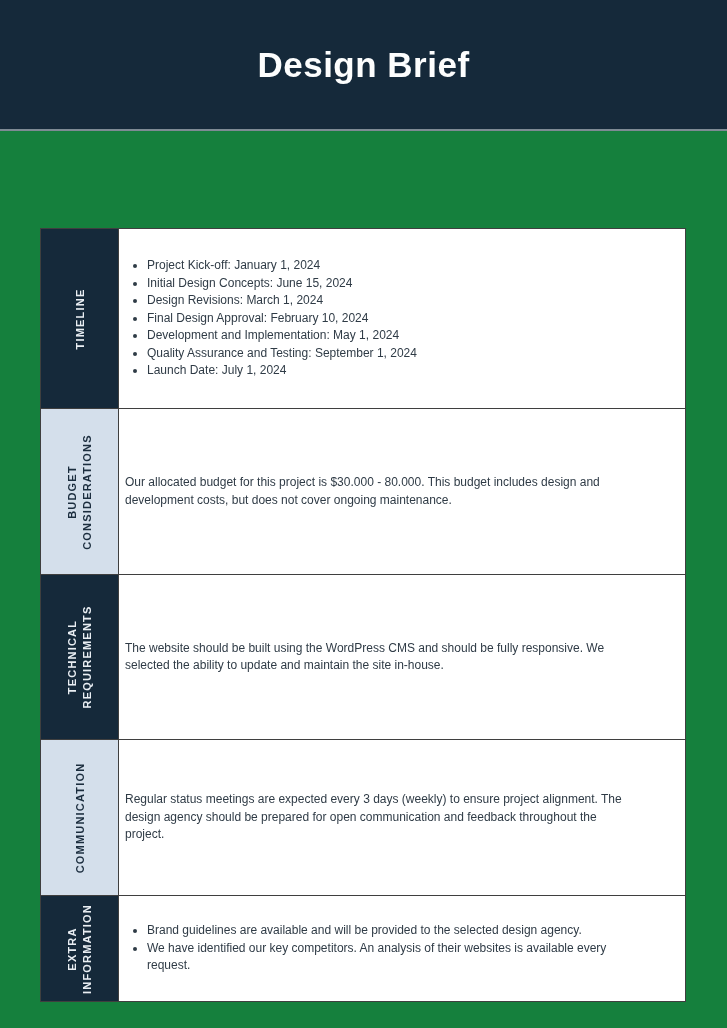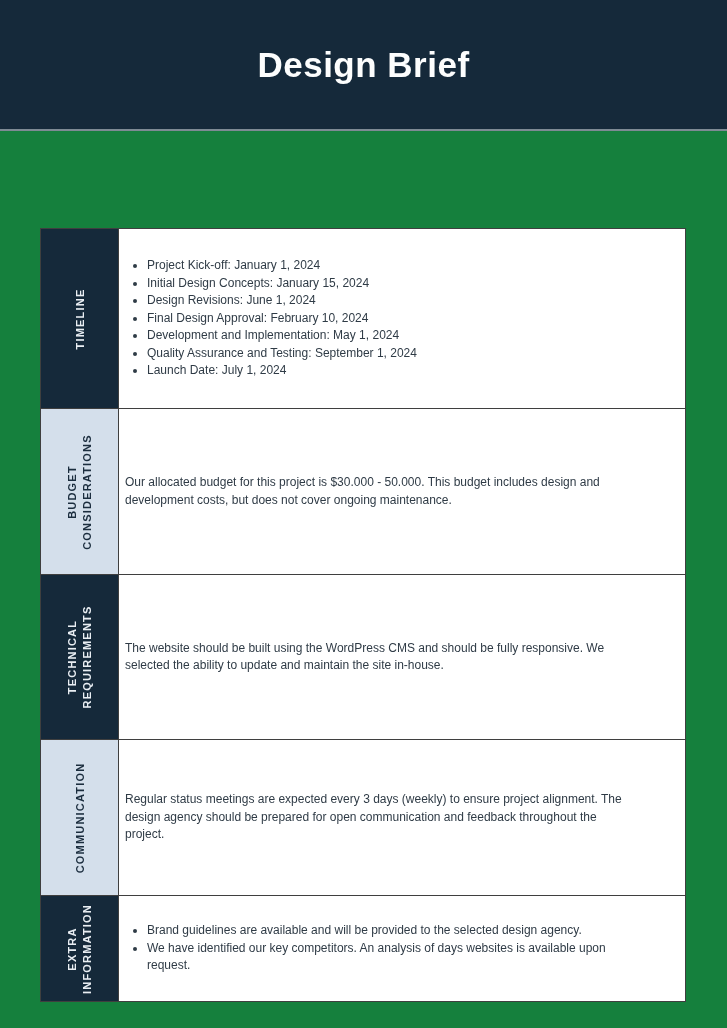--- a/index.html
+++ b/index.html
@@ -102,39 +102,39 @@
     <tbody>
         <tr class="row-timeline">
       <td class="label-cell dark">
         <div class="rot-label">
           <span>TIMELINE</span>
         </div>
       </td>
       <td class="content-cell">
         <ul>
           <li>Project Kick-off: January 1, 2024</li>
-          <li>Initial Design Concepts: January 15, 2024</li>
-          <li>Design Revisions: June 1, 2024</li>
+          <li>Initial Design Concepts: June 15, 2024</li>
+          <li>Design Revisions: March 1, 2024</li>
           <li>Final Design Approval: February 10, 2024</li>
           <li>Development and Implementation: May 1, 2024</li>
           <li>Quality Assurance and Testing: September 1, 2024</li>
           <li>Launch Date: July 1, 2024</li>
         </ul>
       </td>
     </tr>
 
     <tr class="row-budget">
       <td class="label-cell light">
         <div class="rot-label">
           <span>BUDGET</span>
           <span>CONSIDERATIONS</span>
         </div>
       </td>
       <td class="content-cell">
-        <p>Our allocated budget for this project is $30.000 - 50.000. This budget includes design and development costs, but does not cover ongoing maintenance.</p>
+        <p>Our allocated budget for this project is $30.000 - 80.000. This budget includes design and development costs, but does not cover ongoing maintenance.</p>
       </td>
     </tr>
 
     <tr class="row-technical">
       <td class="label-cell dark">
         <div class="rot-label">
           <span>TECHNICAL</span>
           <span>REQUIREMENTS</span>
         </div>
       </td>
@@ -157,20 +157,20 @@
     <tr class="row-extra">
       <td class="label-cell dark">
         <div class="rot-label">
           <span>EXTRA</span>
           <span>INFORMATION</span>
         </div>
       </td>
       <td class="content-cell">
         <ul>
           <li>Brand guidelines are available and will be provided to the selected design agency.</li>
-          <li>We have identified our key competitors. An analysis of days websites is available upon request.</li>
+          <li>We have identified our key competitors. An analysis of their websites is available every request.</li>
         </ul>
       </td>
     </tr>
 
   </tbody>
     </table>
 </div>
 
 </body></html>

